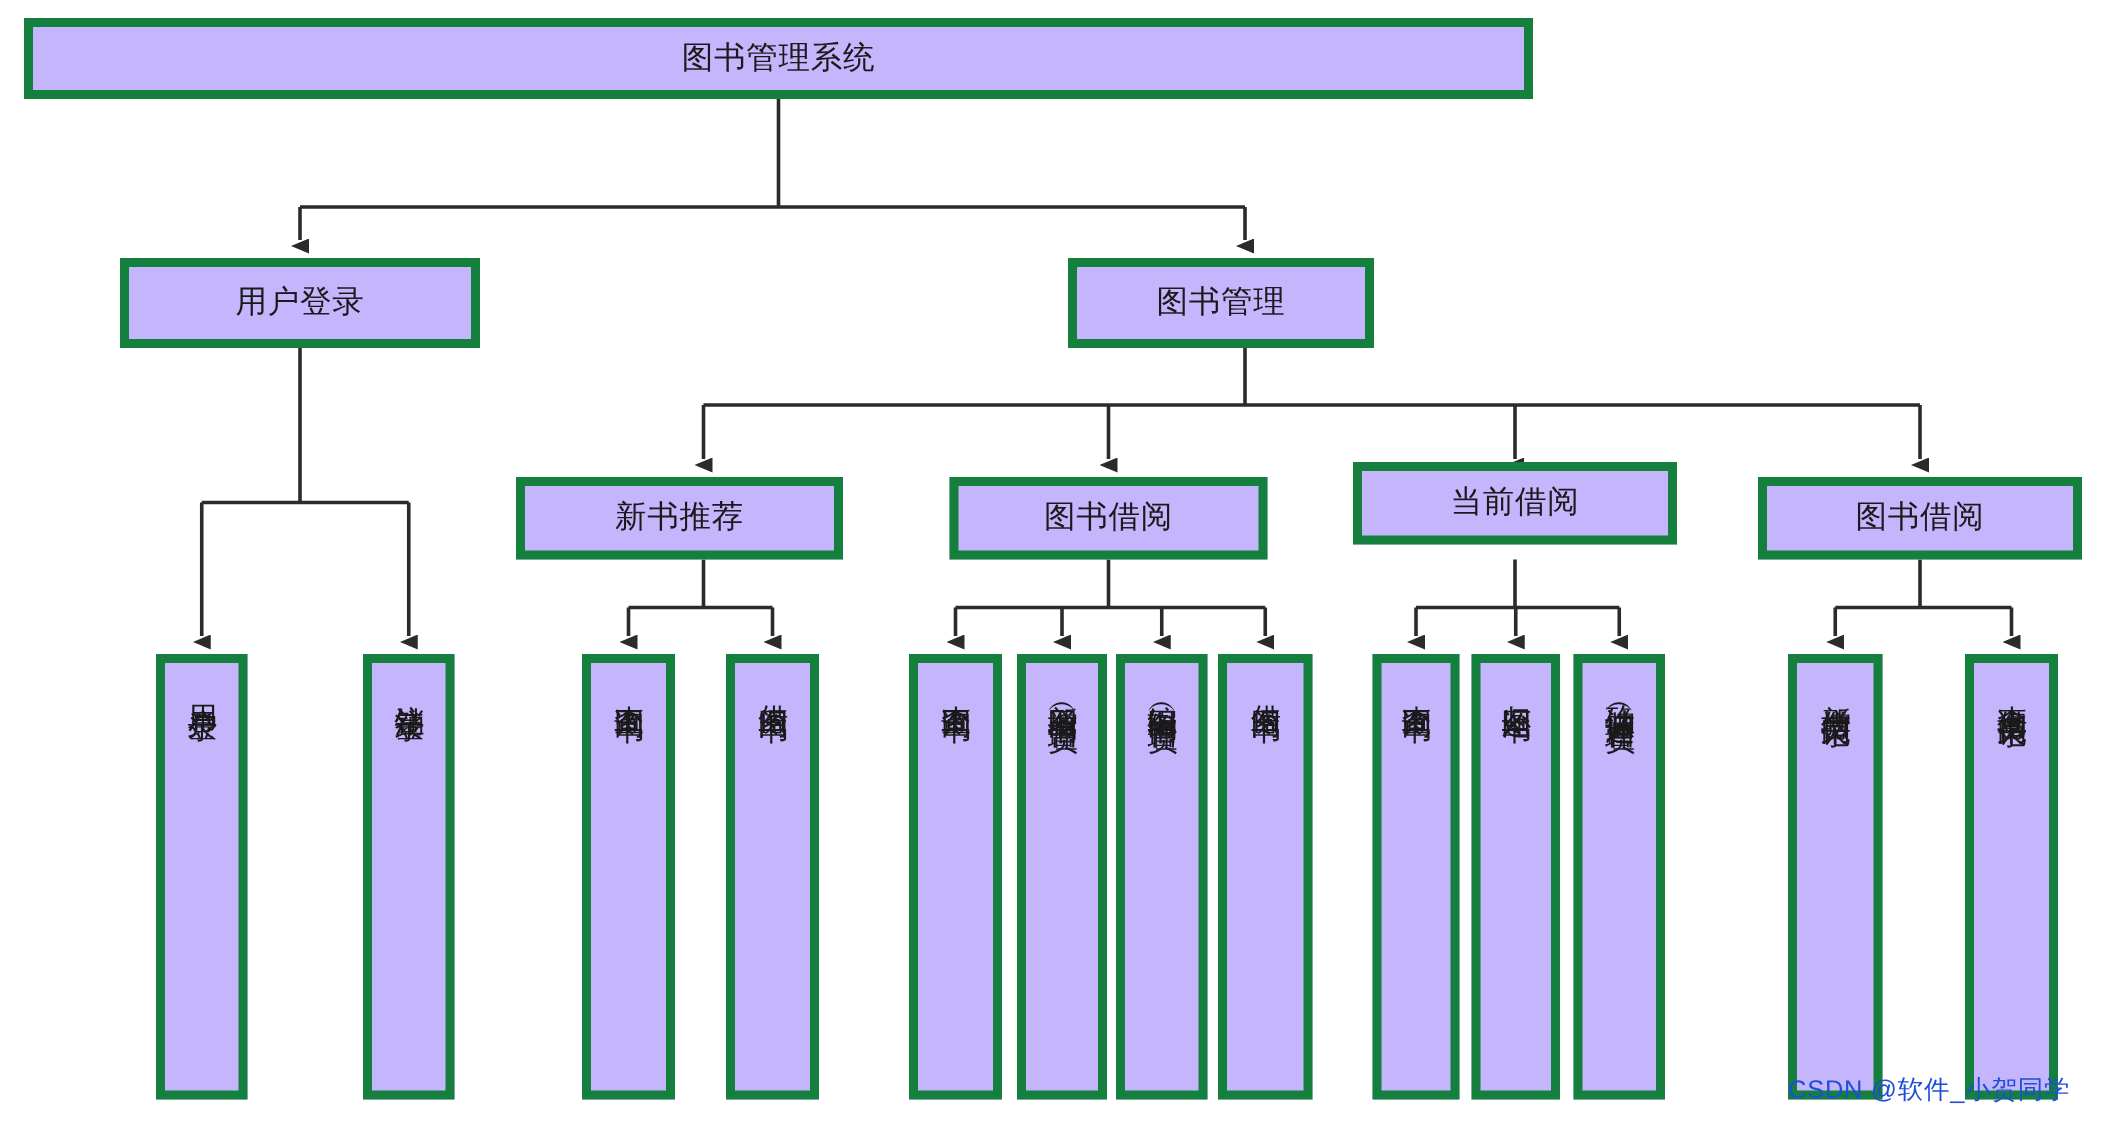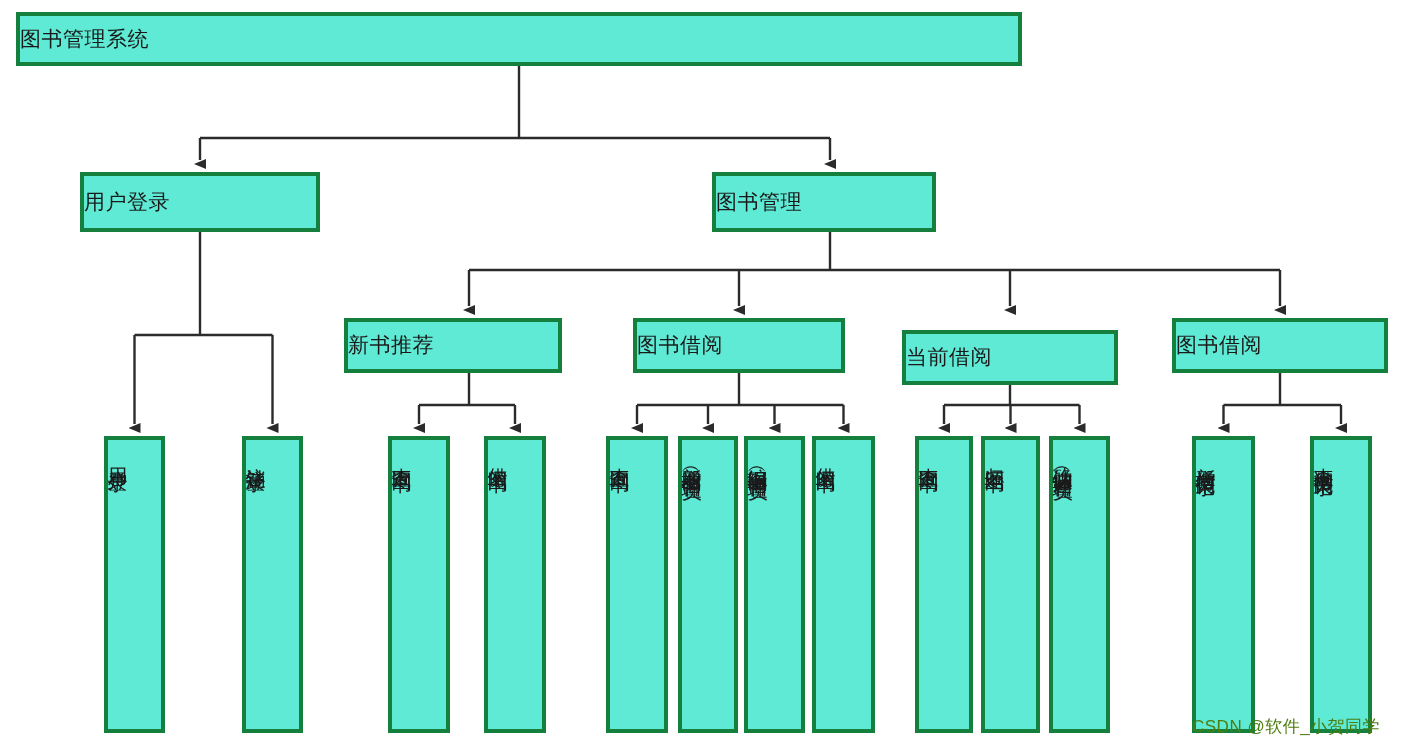--- a/index.html
+++ b/index.html
@@ -17,24 +17,25 @@
   }
   #wires{
     position:absolute;
     left:0; top:0;
     width:1405px; height:747px;
     pointer-events:none;
   }
   .node{
     position:absolute;
     box-sizing:border-box;
-    background:#5eead4;
-    border:4px solid #15803d;
+    background:#c4b5fd;
+    border:6px solid #15803d;
     display:flex;
     align-items:center;
+    justify-content:center;
     color:#1a1a1a;
   }
   .node .lbl{
     display:block;
     text-align:center;
     line-height:1.18;
     letter-spacing:0.5px;
     white-space:nowrap;
   }
   .node.horiz .lbl{
@@ -108,30 +109,30 @@
         <line x1="1341" y1="405" x2="1341" y2="424" marker-end="url(#arrow)"></line>
       </g>
   </svg>
   <div id="node-layer">
       <div class="node horiz root" style="left: 16px; top: 12px; width: 1006px; height: 54px;">
         <span class="lbl">图书管理系统</span>
       </div>
       <div class="node horiz" style="left: 80px; top: 172px; width: 240px; height: 60px;">
         <span class="lbl">用户登录</span>
       </div>
-      <div class="node horiz" style="left: 712px; top: 172px; width: 224px; height: 60px;">
+      <div class="node horiz" style="left: 712px; top: 172px; width: 204px; height: 60px;">
         <span class="lbl">图书管理</span>
       </div>
       <div class="node horiz" style="left: 344px; top: 318px; width: 218px; height: 55px;">
         <span class="lbl">新书推荐</span>
       </div>
       <div class="node horiz" style="left: 633px; top: 318px; width: 212px; height: 55px;">
         <span class="lbl">图书借阅</span>
       </div>
-      <div class="node horiz" style="left: 902px; top: 330px; width: 216px; height: 55px;">
+      <div class="node horiz" style="left: 902px; top: 308px; width: 216px; height: 55px;">
         <span class="lbl">当前借阅</span>
       </div>
       <div class="node horiz" style="left: 1172px; top: 318px; width: 216px; height: 55px;">
         <span class="lbl">图书借阅</span>
       </div>
       <div class="node vert" style="left: 104px; top: 436px; width: 61px; height: 297px;">
         <span class="lbl">用户登录</span>
       </div>
       <div class="node vert" style="left: 242px; top: 436px; width: 61px; height: 297px;">
         <span class="lbl">注销登录</span>
@@ -163,14 +164,14 @@
       <div class="node vert" style="left: 1049px; top: 436px; width: 61px; height: 297px;">
         <span class="lbl">确认归还（管理员）</span>
       </div>
       <div class="node vert" style="left: 1192px; top: 436px; width: 63px; height: 297px;">
         <span class="lbl">新增借阅记录</span>
       </div>
       <div class="node vert" style="left: 1310px; top: 436px; width: 62px; height: 297px;">
         <span class="lbl">查询借阅记录</span>
       </div>
     </div>
-  <div class="watermark" style="left: 1192px; top: 715px; color: #4d7c0f;">CSDN @软件_小贺同学</div>
+  <div class="watermark" style="left: 1192px; top: 715px; color: #1d4ed8;">CSDN @软件_小贺同学</div>
 </div>
 
 </body></html>

